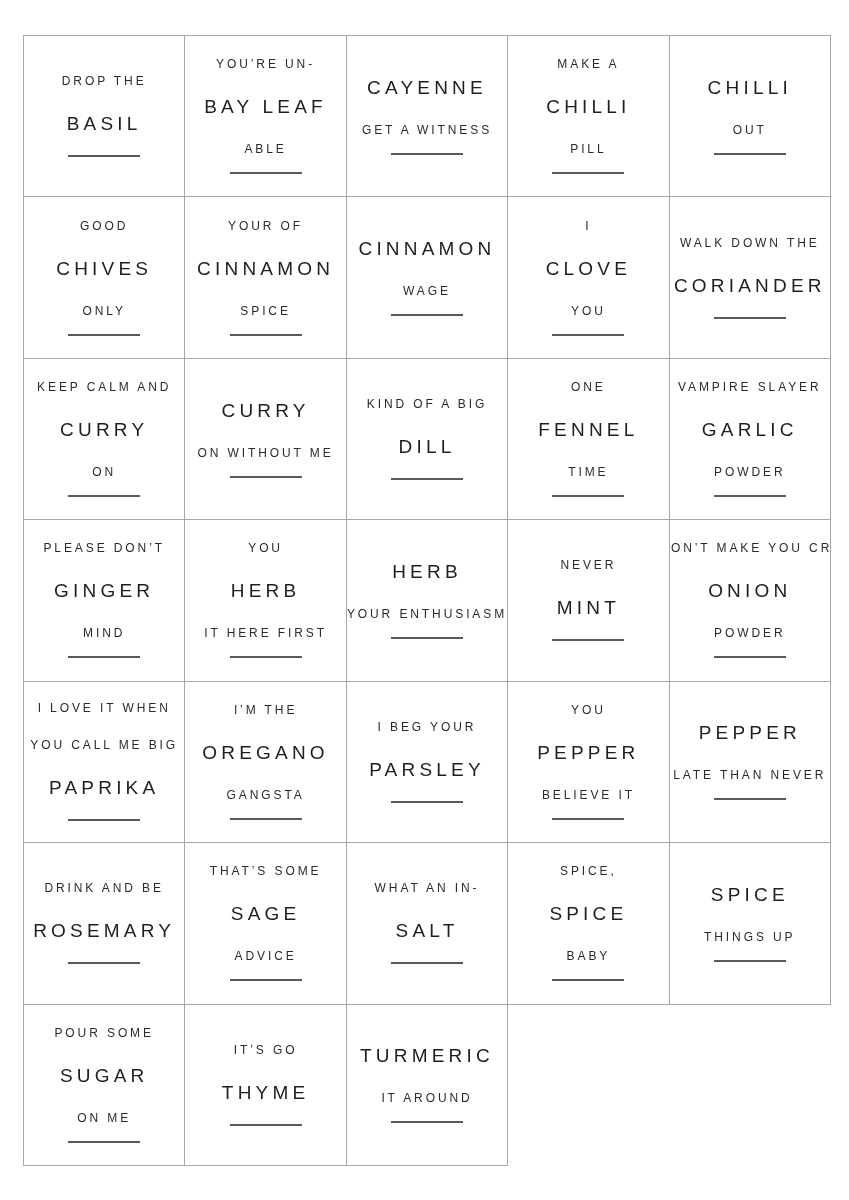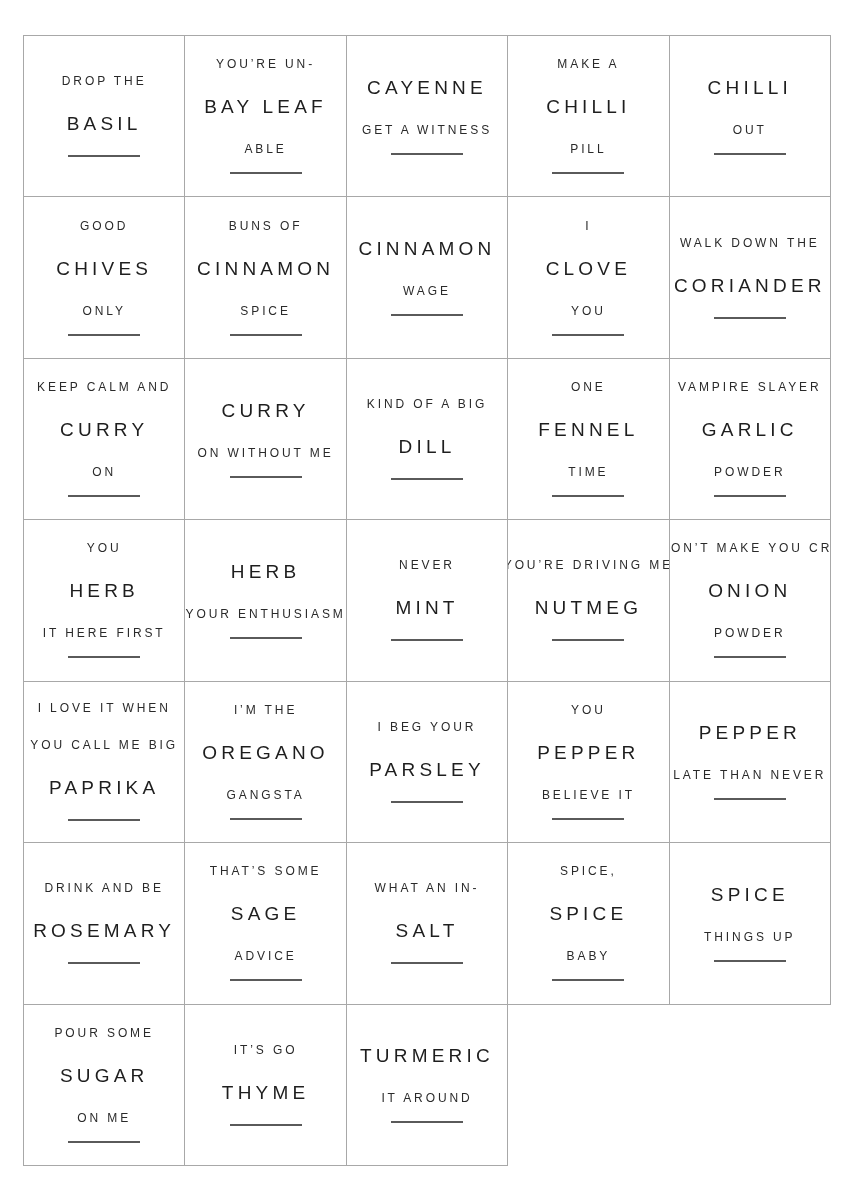--- a/index.html
+++ b/index.html
@@ -101,21 +101,21 @@
       <span class="line small">OUT</span>
       <div class="rule"></div>
     </div>
     <div class="card">
       <span class="line small">GOOD</span>
       <span class="line big">CHIVES</span>
       <span class="line small">ONLY</span>
       <div class="rule"></div>
     </div>
     <div class="card">
-      <span class="line small">BUNS OF</span>
+      <span class="line small">YOUR OF</span>
       <span class="line big">CINNAMON</span>
       <span class="line small">SPICE</span>
       <div class="rule"></div>
     </div>
     <div class="card">
       <span class="line big">CINNAMON</span>
       <span class="line small">WAGE</span>
       <div class="rule"></div>
     </div>
     <div class="card">
@@ -151,41 +151,42 @@
       <span class="line small">TIME</span>
       <div class="rule"></div>
     </div>
     <div class="card">
       <span class="line small">VAMPIRE SLAYER</span>
       <span class="line big">GARLIC</span>
       <span class="line small">POWDER</span>
       <div class="rule"></div>
     </div>
     <div class="card">
+      <span class="line small">PLEASE DON’T</span>
+      <span class="line big">GINGER</span>
+      <span class="line small">MIND</span>
+      <div class="rule"></div>
+    </div>
+    <div class="card">
       <span class="line small">YOU</span>
       <span class="line big">HERB</span>
       <span class="line small">IT HERE FIRST</span>
       <div class="rule"></div>
     </div>
     <div class="card">
       <span class="line big">HERB</span>
       <span class="line small">YOUR ENTHUSIASM</span>
       <div class="rule"></div>
     </div>
     <div class="card">
       <span class="line small">NEVER</span>
       <span class="line big">MINT</span>
       <div class="rule"></div>
     </div>
     <div class="card">
-      <span class="line small">YOU’RE DRIVING ME</span>
-      <span class="line big">NUTMEG</span>
-      <div class="rule"></div>
-    </div>
-    <div class="card">
       <span class="line small">WON’T MAKE YOU CRY</span>
       <span class="line big">ONION</span>
       <span class="line small">POWDER</span>
       <div class="rule"></div>
     </div>
     <div class="card">
       <span class="line small">I LOVE IT WHEN</span>
       <span class="line small">YOU CALL ME BIG</span>
       <span class="line big">PAPRIKA</span>
       <div class="rule"></div>

